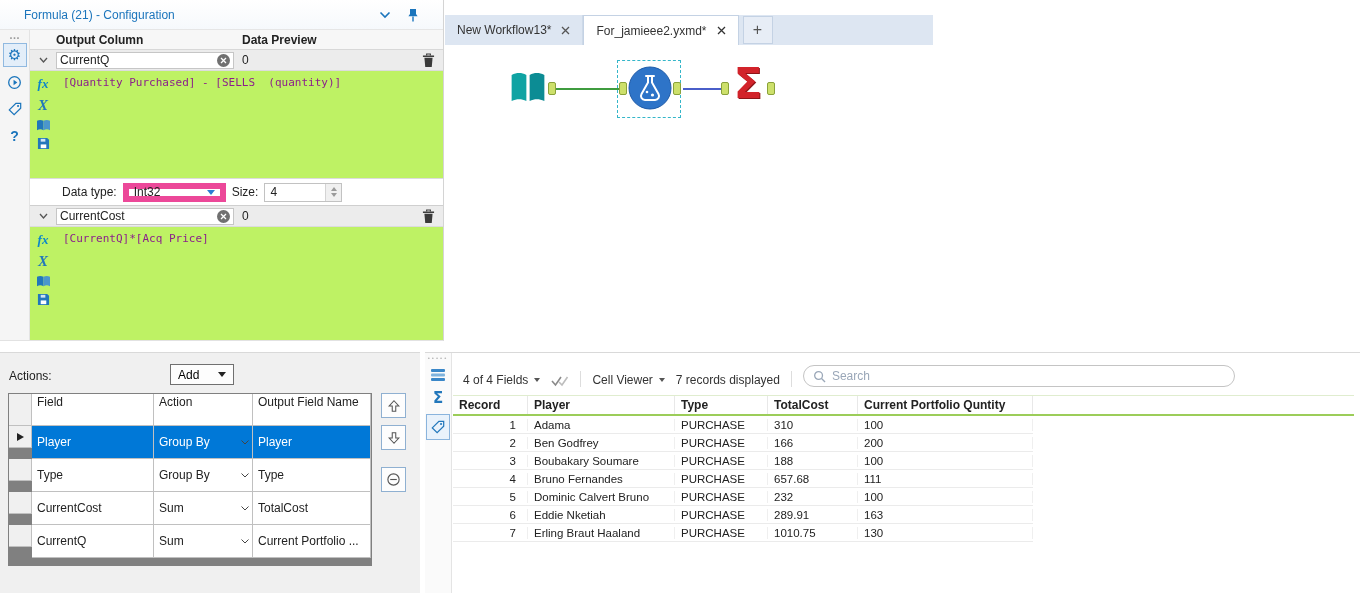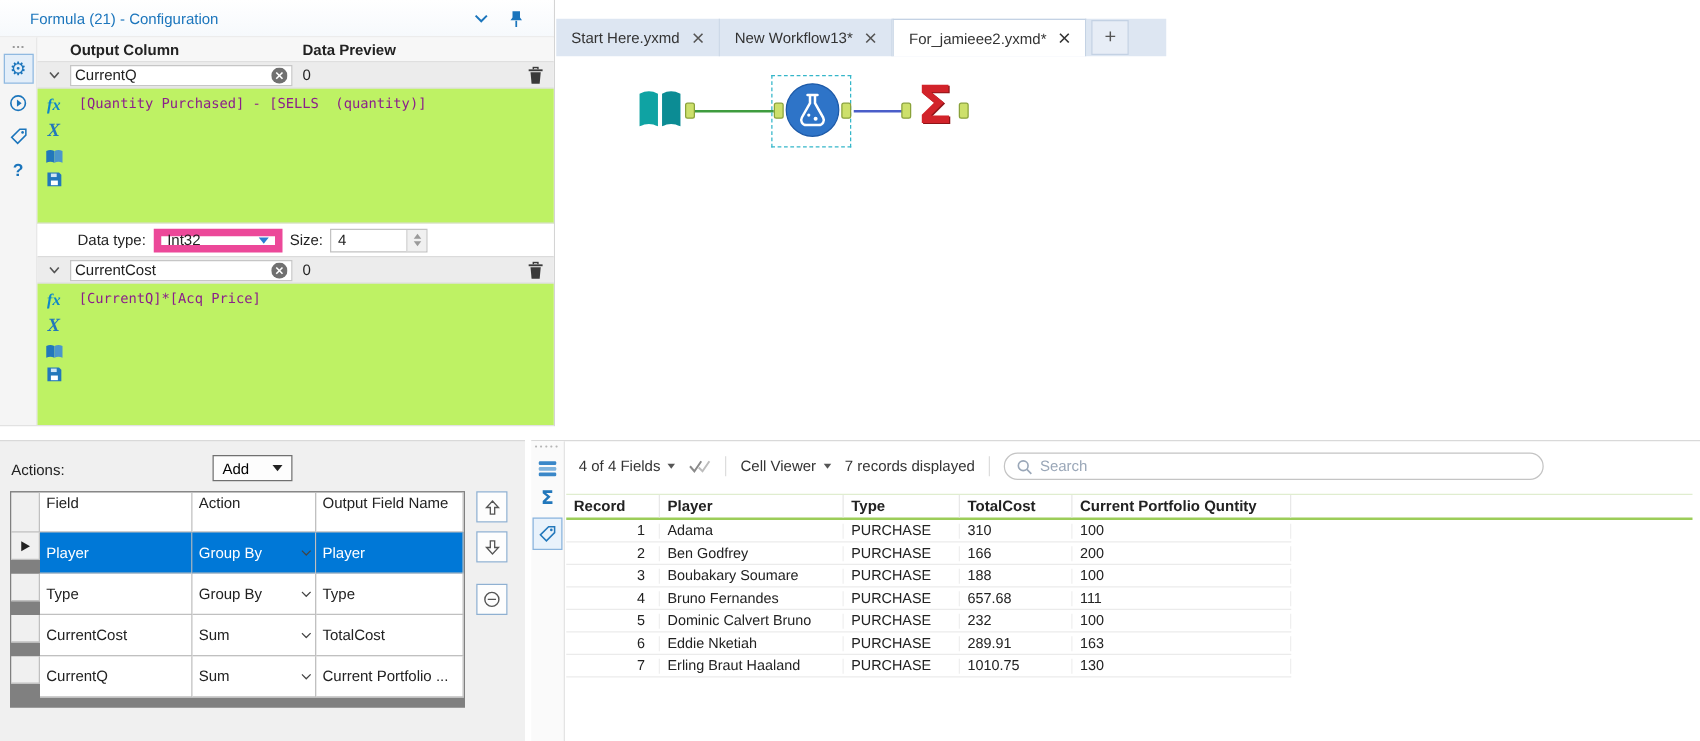--- a/index.html
+++ b/index.html
@@ -87,21 +87,21 @@
   #move-up{left:381px;top:40px}
   #move-down{left:381px;top:72px}
   #remove-action{left:381px;top:114px}
 
   
   #results-panel{position:absolute;left:425px;top:352px;width:935px;height:241px;background:#fff;border-top:1px solid #d9d9d9}
   .res-strip{position:absolute;left:0;top:0;width:27px;height:100%;background:#fafafa;border-right:1px solid #e4e4e4;display:flex;flex-direction:column;align-items:center;padding-top:2px;gap:7px}
   .grip{color:#b5b5b5;font-size:6px;letter-spacing:2px;line-height:6px}
   .res-sigma{color:#2277bb;font-weight:bold;font-size:15px;font-family:"DejaVu Sans",sans-serif}
   .res-tab-sel{width:24px;height:26px;border:1px solid #8ab4dd;background:#e9f2fb;display:flex;align-items:center;justify-content:center}
-  .res-toolbar{position:absolute;left:28px;top:6px;right:6px;height:28px;display:flex;align-items:center;gap:11px;padding:0 10px;color:#333}
+  .res-toolbar{position:absolute;left:28px;top:6px;right:6px;height:28px;display:flex;align-items:flex-end;gap:11px;padding:0 10px;color:#333}
   .tb-item{display:flex;align-items:center;gap:6px;white-space:nowrap}
   .tb-sep{width:1px;height:16px;background:#ddd}
   .search-box{width:432px;height:22px;border:1px solid #c4c4c4;border-radius:11px;background:#fff;display:flex;align-items:center;gap:6px;padding:0 9px}
   .search-box input{border:none;outline:none;flex:1;font-size:12px;color:#555;background:transparent}
   .search-box input::placeholder{color:#9aa7b8}
   .res-table{position:absolute;left:28px;top:42px;width:901px}
   .res-hrow{display:grid;grid-template-columns:75px 147px 93px 90px 175px 1fr;height:21px;align-items:center;border-top:1px solid #e0edcf;border-bottom:2px solid #9ccd59;font-weight:bold}
   .res-hcell{padding:0 6px;border-right:1px solid #e8e8e8;overflow:hidden;white-space:nowrap;height:100%;display:flex;align-items:center}
   .res-hcell:last-child{border-right:none}
   .res-row{display:grid;grid-template-columns:75px 147px 93px 90px 175px;width:580px;height:18px;align-items:center;border-bottom:1px solid #ebebeb;font-size:11.5px}
@@ -245,26 +245,20 @@
         </div>
         <div class="editor-text">[CurrentQ]*[Acq Price]</div>
       </div>
     </div>
   </div>
 </section>
 
 <section id="canvas-panel">
   <div class="tabstrip">
     <div class="tab">
-      <span>Start Here.yxmd</span>
-      <svg width="9" height="9" viewBox="0 0 9 9">
-          <path d="M1 1l7 7M8 1L1 8" stroke="#555" stroke-width="1.3"></path>
-        </svg>
-    </div>
-    <div class="tab">
       <span>New Workflow13*</span>
       <svg width="9" height="9" viewBox="0 0 9 9">
           <path d="M1 1l7 7M8 1L1 8" stroke="#555" stroke-width="1.3"></path>
         </svg>
     </div>
     <div class="tab active">
       <span>For_jamieee2.yxmd*</span>
       <svg width="9" height="9" viewBox="0 0 9 9">
           <path d="M1 1l7 7M8 1L1 8" stroke="#333" stroke-width="1.3"></path>
         </svg>

